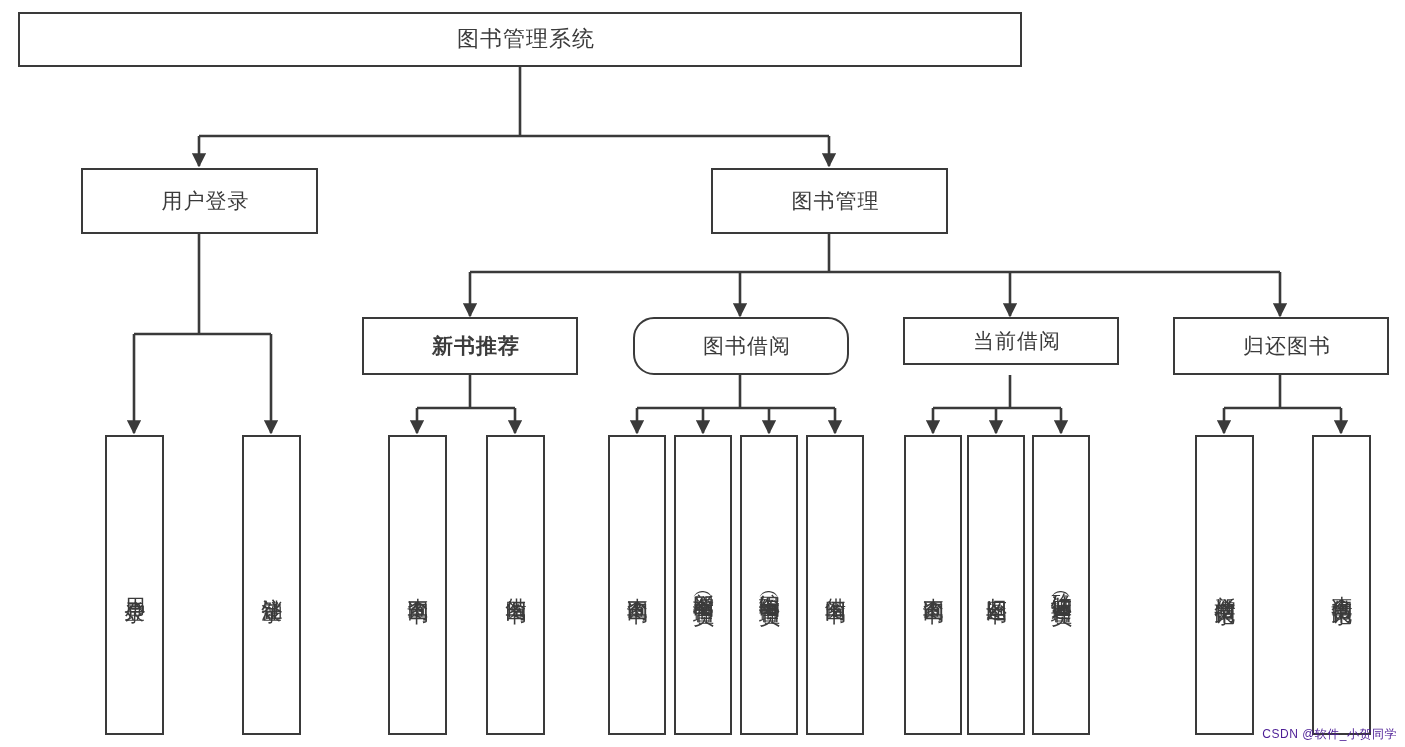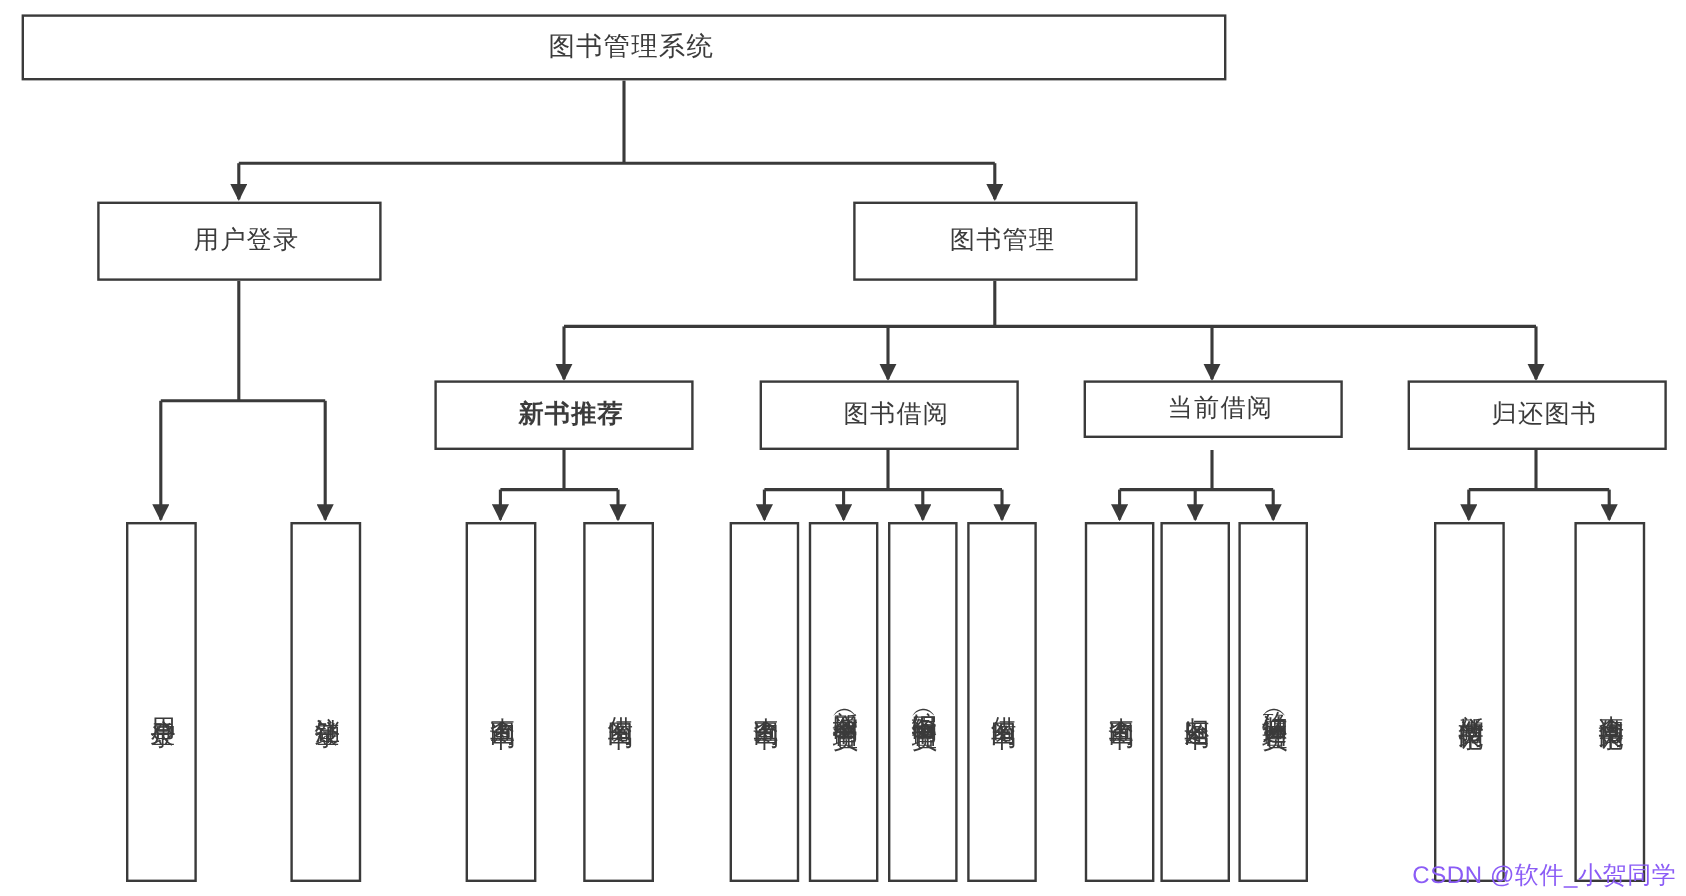--- a/index.html
+++ b/index.html
@@ -57,22 +57,22 @@
     text-align:center;
   }
   .hlabel{
     white-space:nowrap;
     display:block;
   }
   #watermark{
     position:absolute;
     right:8px;
     bottom:4px;
-    font-size:20px;
-    color:#8b5cf6;
+    font-size:12px;
+    color:#4c1d95;
     letter-spacing:0.5px;
     white-space:nowrap;
     user-select:none;
   }
 </style>
 </head>
 <body>
 
 <div id="canvas">
 
@@ -136,21 +136,21 @@
   <div class="node horiz" style="left:81px; top:168px; width:237px; height:66px;">
     <span class="hlabel">用户登录</span>
   </div>
   <div class="node horiz" style="left:711px; top:168px; width:237px; height:66px;">
     <span class="hlabel">图书管理</span>
   </div>
 
   <div class="node horiz" style="left:362px; top:317px; width:216px; height:58px;font-weight:bold;">
     <span class="hlabel">新书推荐</span>
   </div>
-  <div class="node horiz" style="left:633px; top:317px; width:216px; height:58px;">
+  <div class="node horiz" style="left:633px; top:317px; width:216px; height:58px;border-radius:21px;">
     <span class="hlabel">图书借阅</span>
   </div>
   <div class="node horiz" style="left:903px; top:317px; width:216px; height:48px;">
     <span class="hlabel">当前借阅</span>
   </div>
   <div class="node horiz" style="left:1173px; top:317px; width:216px; height:58px;">
     <span class="hlabel">归还图书</span>
   </div>
 
   <div class="node vert" style="left:105px; top:435px; width:59px; height:300px;">

